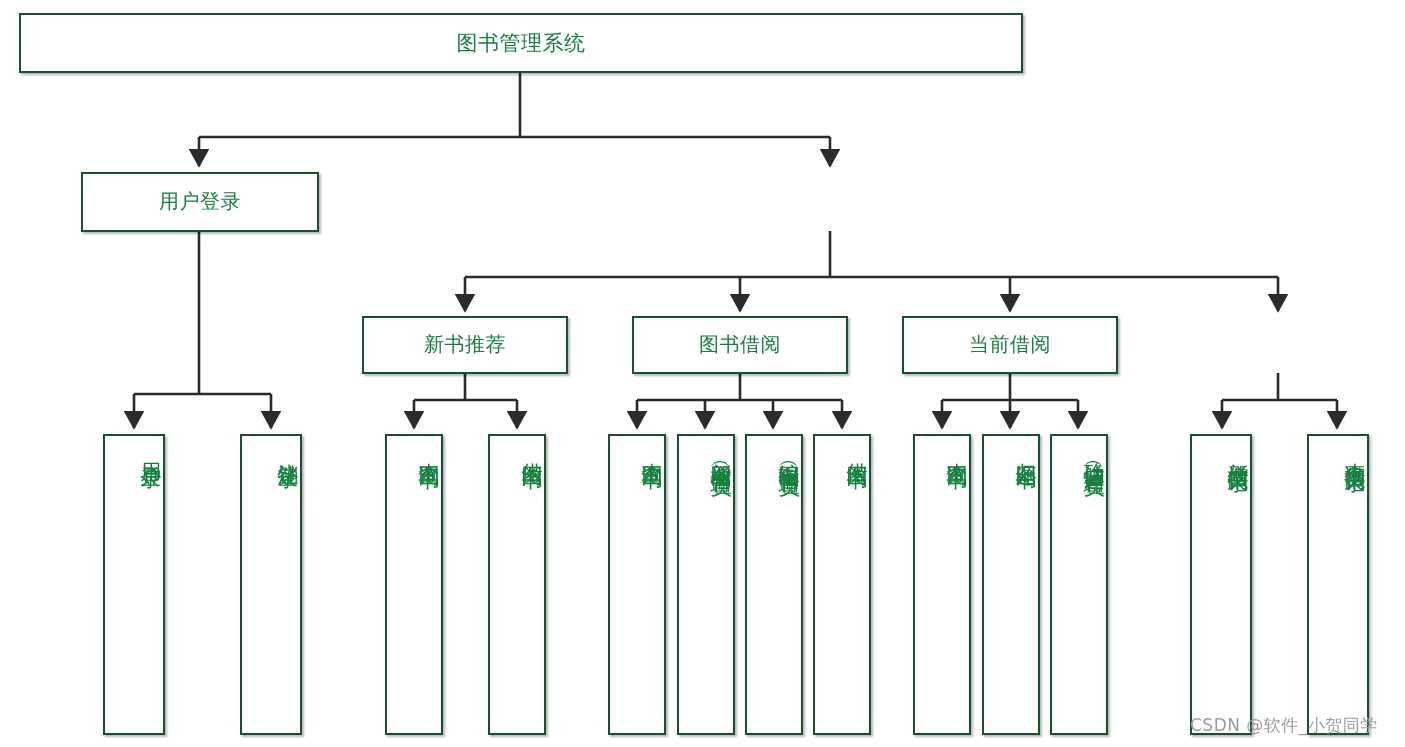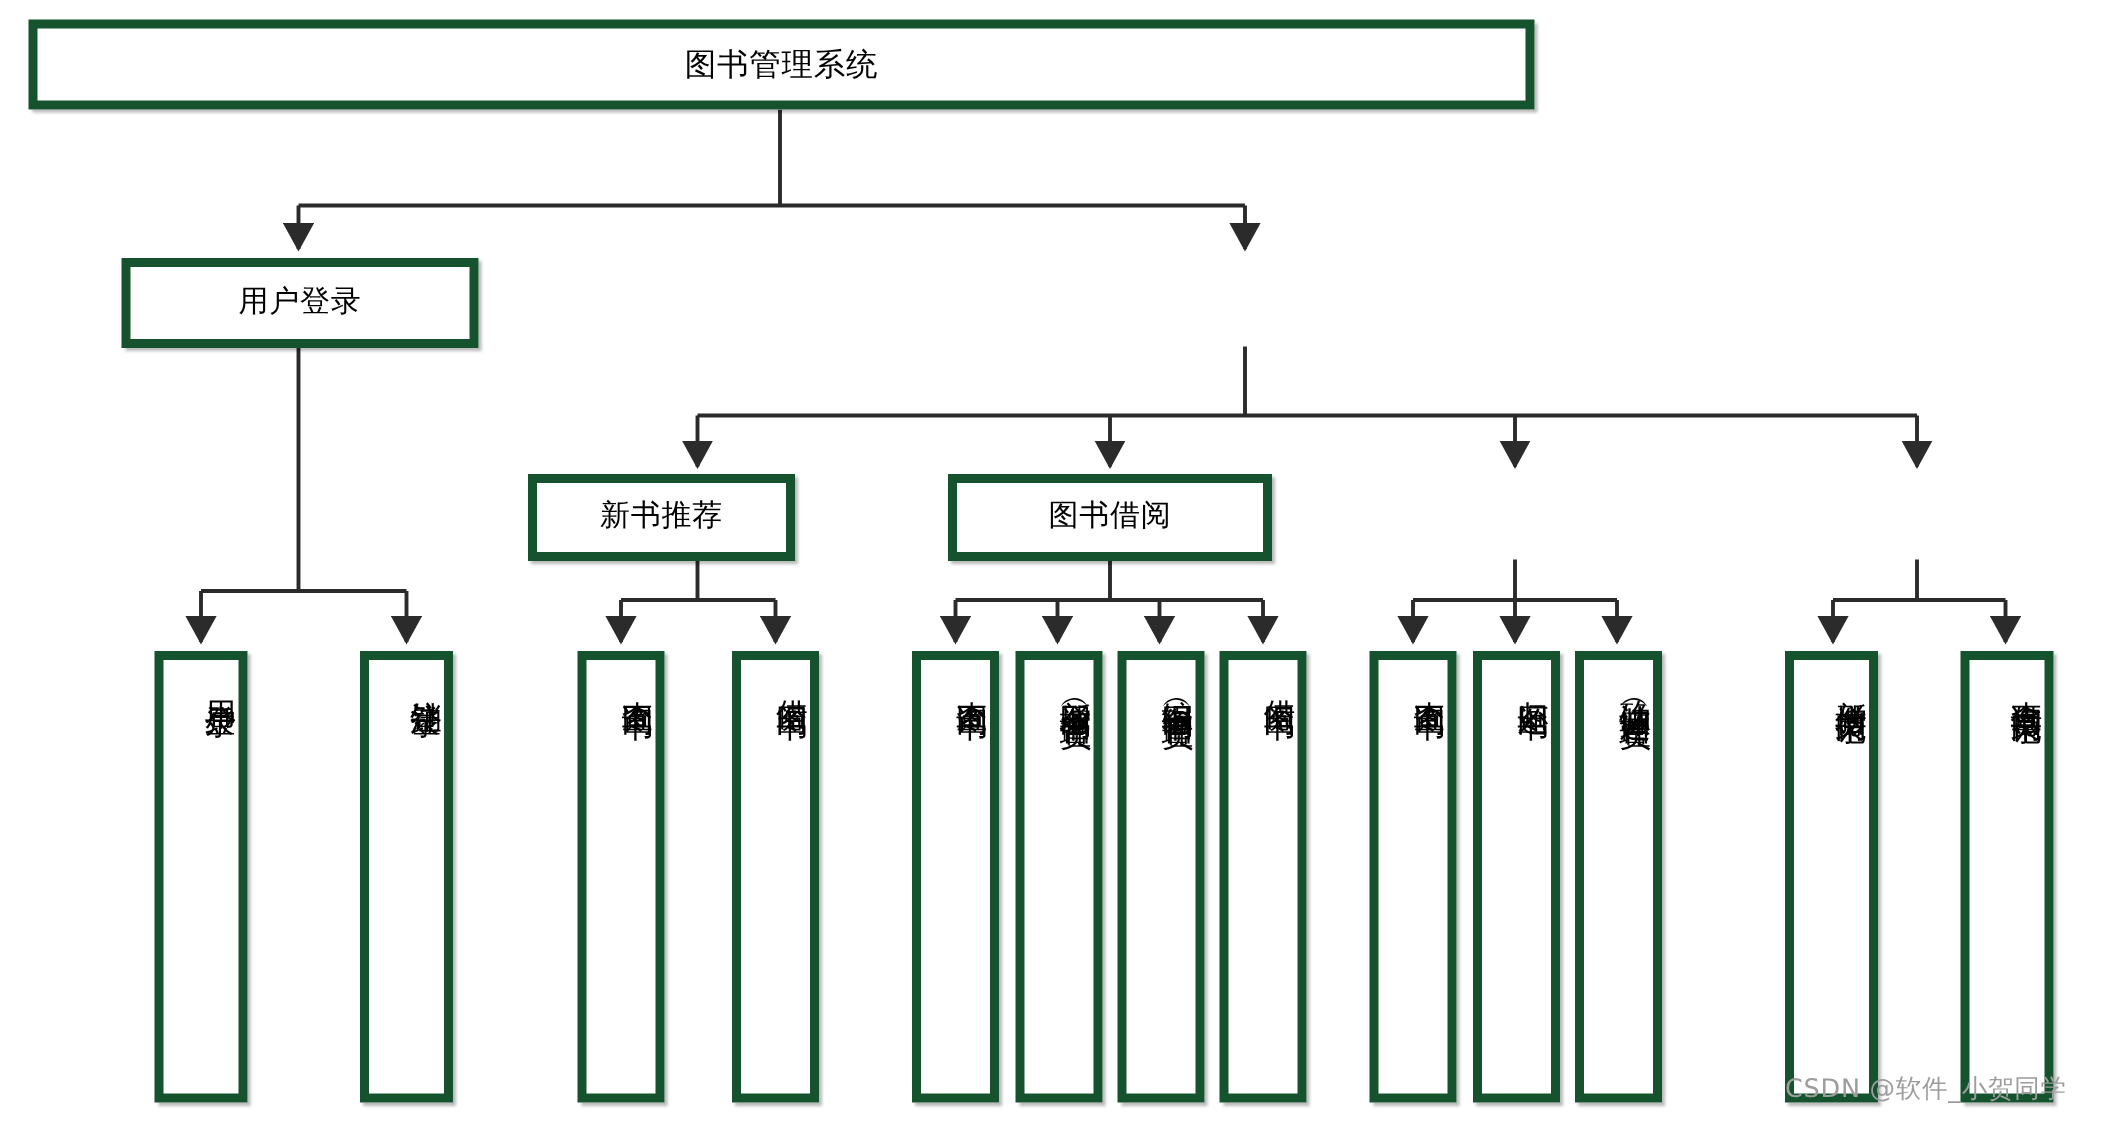--- a/index.html
+++ b/index.html
@@ -14,29 +14,28 @@
     position: relative;
     width: 1405px;
     height: 747px;
     background: #ffffff;
     overflow: hidden;
   }
   .node {
     position: absolute;
     box-sizing: border-box;
     background: #ffffff;
-    border: 6px solid #14532d;
+    border: 2px solid #14532d;
     box-shadow: 2px 2px 2px rgba(0,0,0,0.28);
     display: flex;
     align-items: center;
     justify-content: center;
-    color: #000000;
+    color: #15803d;
     line-height: 1.18;
     text-align: center;
-    font-family: Liberation Serif, serif;
   }
   .node.horiz {
     writing-mode: horizontal-tb;
     font-size: 20px;
     letter-spacing: 0.5px;
   }
   .node.vert {
     writing-mode: vertical-rl;
     text-orientation: upright;
     font-size: 21px;
@@ -127,25 +126,28 @@
   </svg>
 
   <div class="node horiz root" style="left:19px; top:13px; width:1004px; height:60px;">
     <span>图书管理系统</span>
   </div>
 
   <div class="node horiz" style="left:81px; top:172px; width:238px; height:60px;">
     <span>用户登录</span>
   </div>
 
-  <div class="node horiz" style="left:352px; top:316px; width:178px; height:58px;">
+  <div class="node horiz" style="left:362px; top:316px; width:206px; height:58px;">
     <span>新书推荐</span>
   </div>
   <div class="node horiz" style="left:632px; top:316px; width:216px; height:58px;">
     <span>图书借阅</span>
+  </div>
+  <div class="node horiz" style="left:902px; top:316px; width:216px; height:58px;">
+    <span>当前借阅</span>
   </div>
 
   <div class="node vert" style="left:103px; top:434px; width:62px; height:301px;">
     <span class="vtext">用户登录</span>
   </div>
   <div class="node vert" style="left:240px; top:434px; width:62px; height:301px;">
     <span class="vtext">注销登录</span>
   </div>
 
   <div class="node vert" style="left:385px; top:434px; width:58px; height:301px;">

